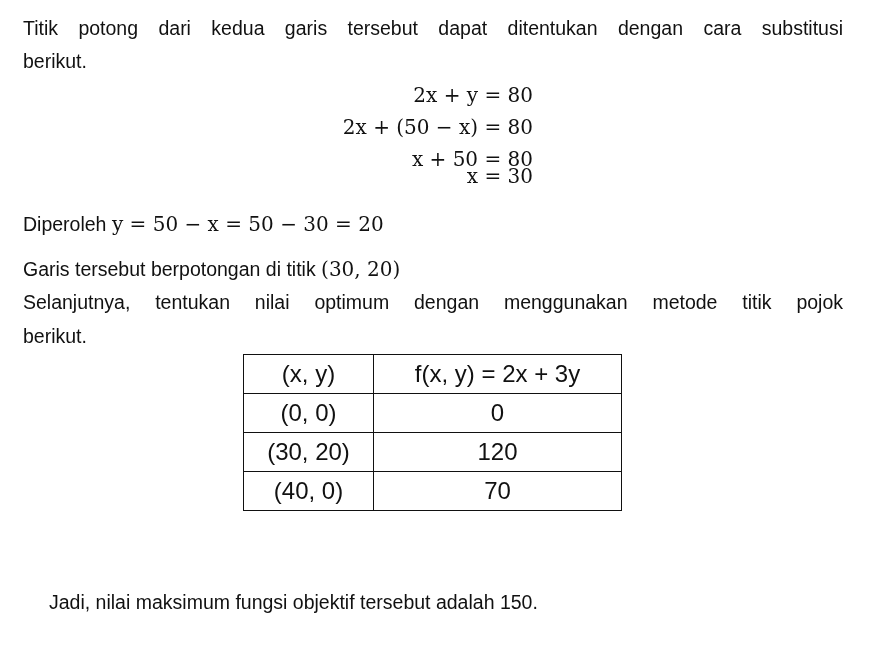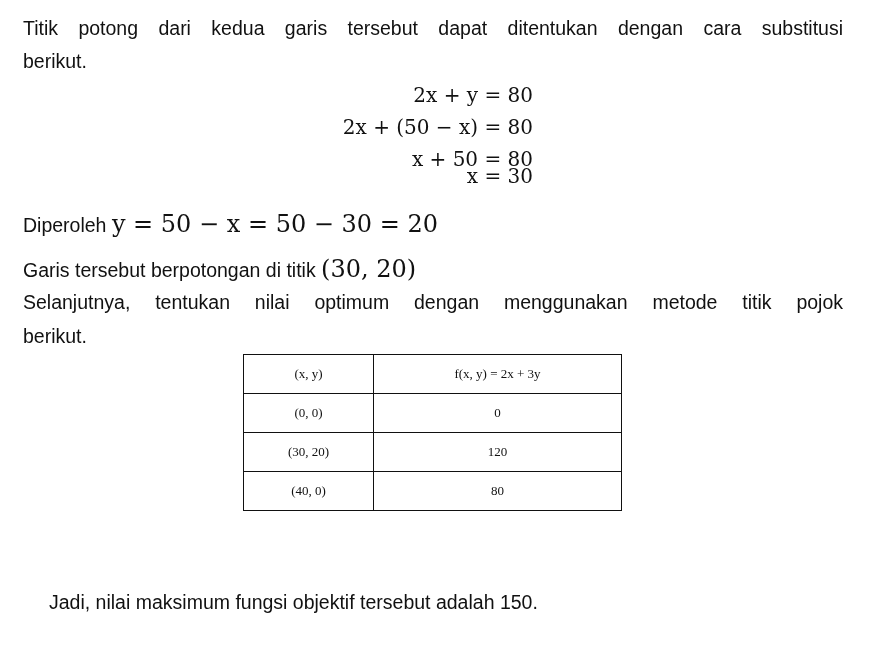--- a/index.html
+++ b/index.html
@@ -1,22 +1,22 @@
 <!DOCTYPE html>
 <html><head>
 <meta charset="utf-8">
 <style>
   html, body { margin: 0; padding: 0; background: #ffffff; }
   body { width: 871px; height: 655px; position: relative; overflow: hidden; color: #111; font-family: "Liberation Sans", sans-serif; }
   .p { position: absolute; left: 23px; width: 820px; font-size: 19.5px; line-height: 33px; }
   .justify { text-align: justify; text-align-last: justify; }
-  .math { font-family: "DejaVu Serif", "Liberation Serif", serif; font-size: 24px; }
+  .math { font-family: "DejaVu Serif", "Liberation Serif", serif; font-size: 20px; }
   .eq { position: absolute; right: 338px; font-family: "DejaVu Serif", "Liberation Serif", serif; font-size: 20px; line-height: 32px; white-space: pre; text-align: right; }
   table.tp { position: absolute; left: 243px; top: 354px; border-collapse: collapse; }
-  table.tp td, table.tp th { border: 1.5px solid #111; font-family: Liberation Serif, serif; font-size: 13px; font-weight: normal; text-align: center; height: 38px; padding: 0; }
+  table.tp td, table.tp th { border: 1.5px solid #111; font-family: Liberation Sans, sans-serif; font-size: 24px; font-weight: normal; text-align: center; height: 38px; padding: 0; }
   table.tp .c1 { width: 129px; }
   table.tp .c2 { width: 247px; }
 </style>
 </head>
 <body>
 
 <div class="p justify" style="top:12px;">Titik potong dari kedua garis tersebut dapat ditentukan dengan cara substitusi</div>
 <div class="p" style="top:45px;">berikut.</div>
 
 <div>
@@ -46,18 +46,18 @@
   <tr>
     <td class="c1">(0, 0)</td>
     <td class="c2">0</td>
   </tr>
   <tr>
     <td class="c1">(30, 20)</td>
     <td class="c2">120</td>
   </tr>
   <tr>
     <td class="c1">(40, 0)</td>
-    <td class="c2">80</td>
+    <td class="c2">70</td>
   </tr>
 </tbody>
   </table>
 
 <div class="p" style="top:586px;margin-left:26px;">Jadi, nilai maksimum fungsi objektif tersebut adalah 150.</div>
 
 </body></html>

